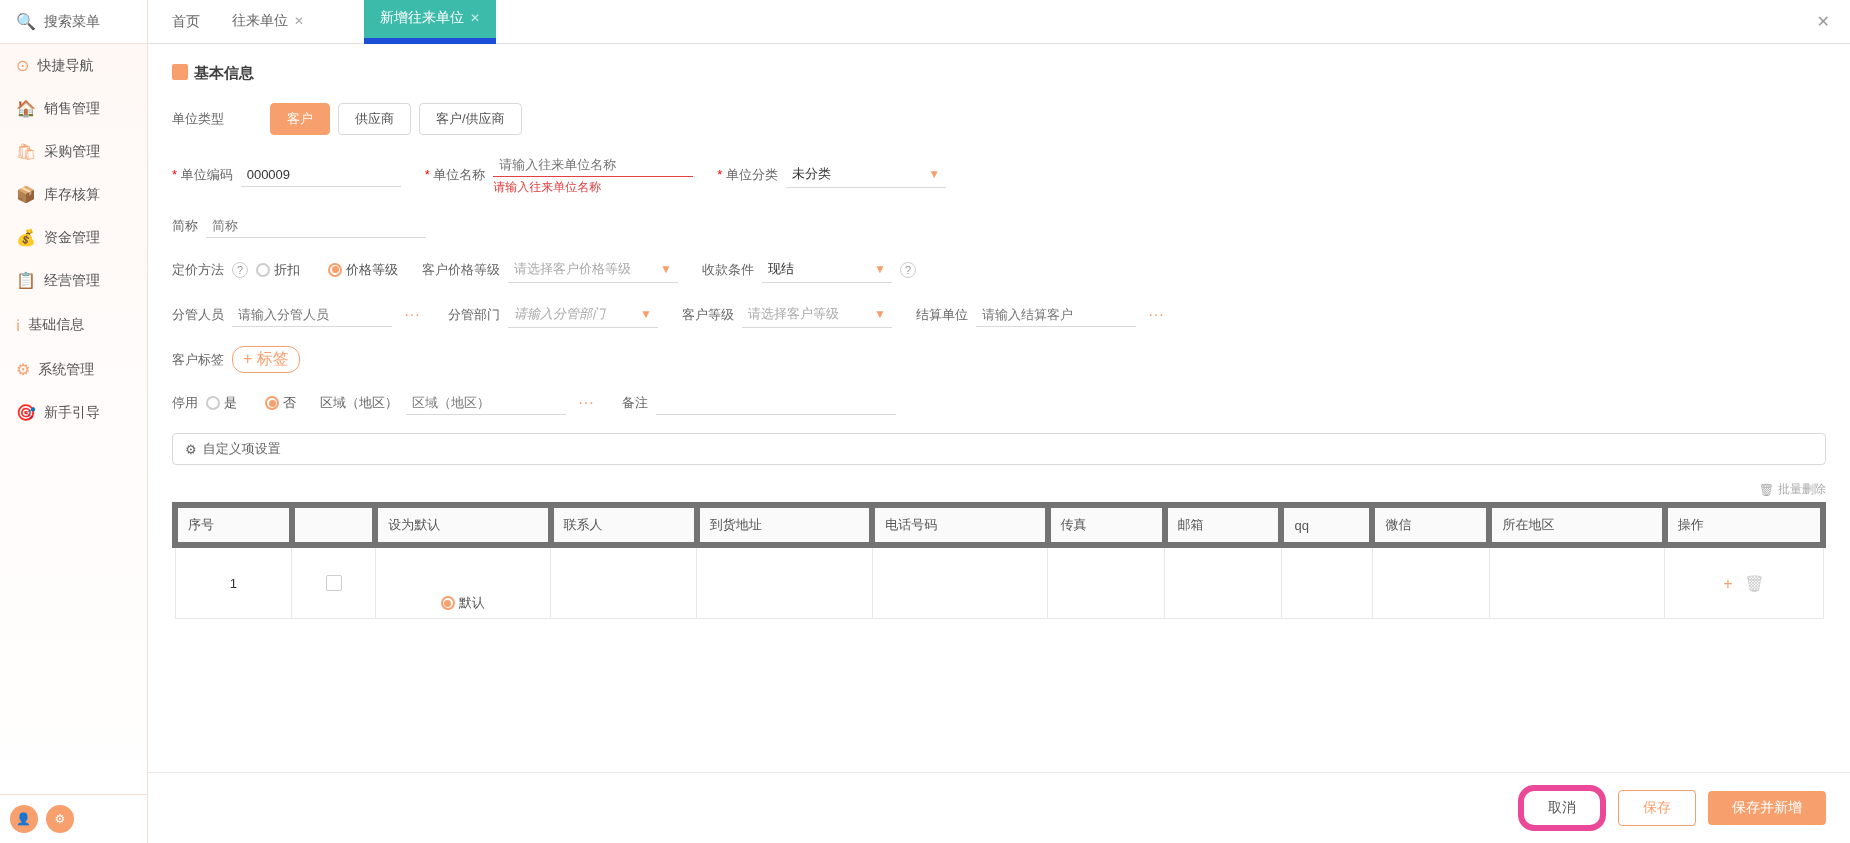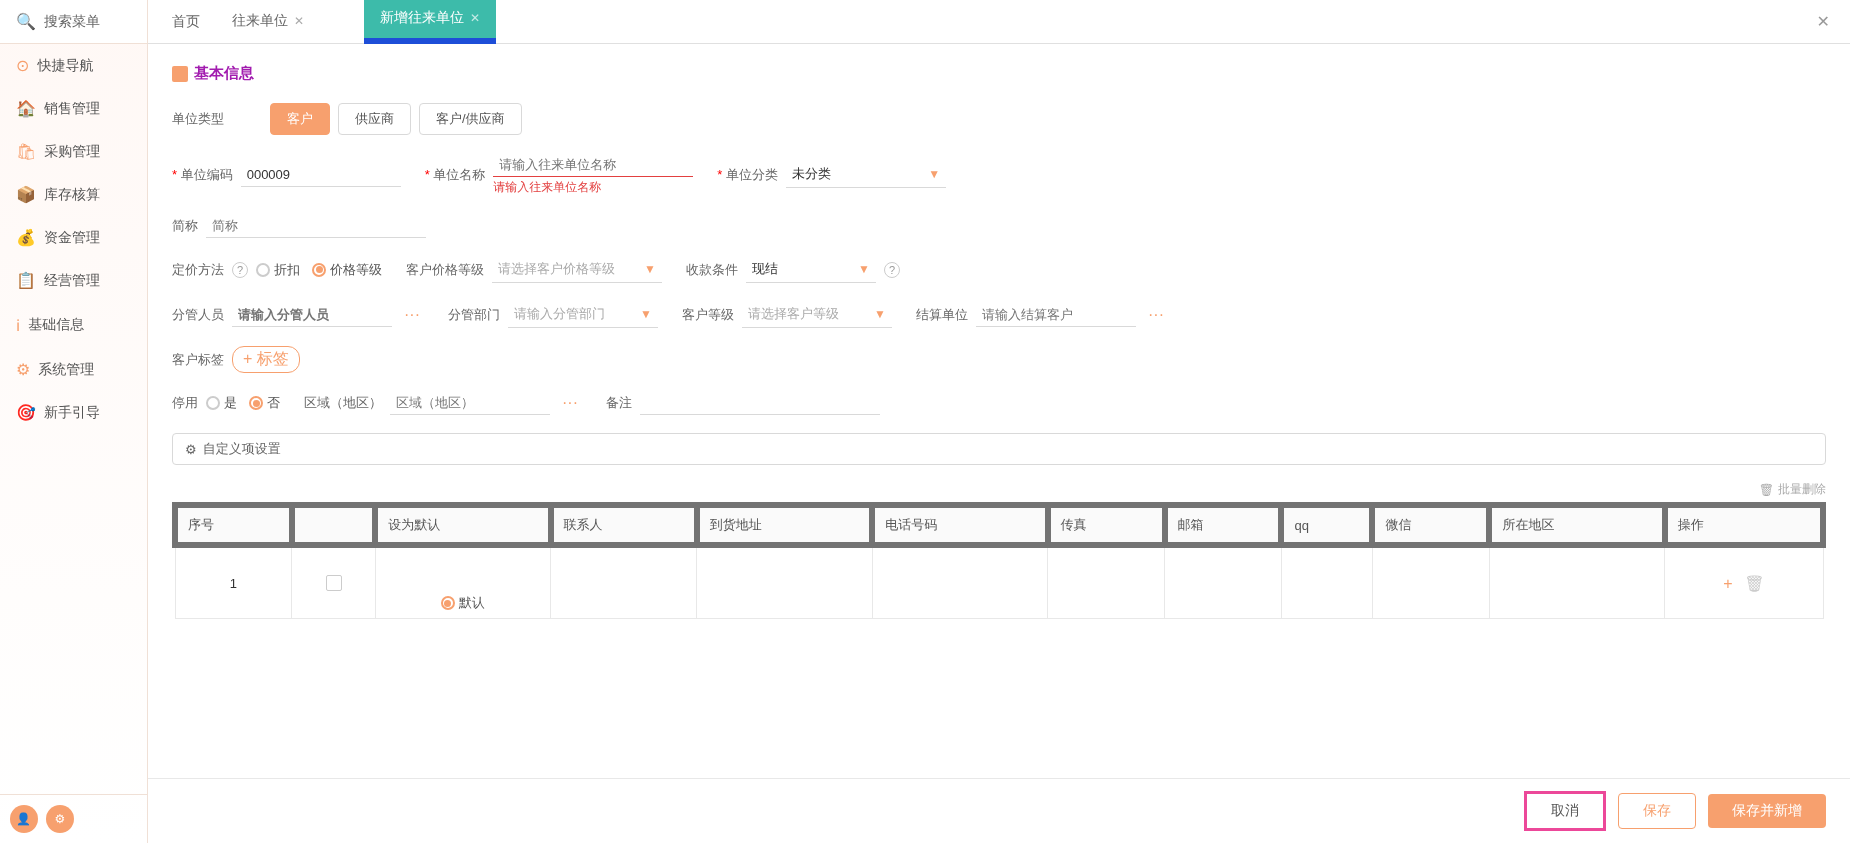--- a/index.html
+++ b/index.html
@@ -107,25 +107,25 @@
     
     .content {
       flex: 1;
       overflow-y: auto;
       background: #fff;
       padding: 20px 24px;
     }
 
     .section-title {
       display: flex;
-      align-items: center;
+      align-items: flex-start;
       gap: 6px;
       font-size: 15px;
       font-weight: 600;
-      color: #a21caf;
+      color: #404040;
       margin-bottom: 20px;
     }
     .section-icon {
       width: 16px; height: 16px;
       background: #f7a06e;
       border-radius: 2px;
       display: inline-block;
     }
 
     .form-row {
@@ -195,21 +195,21 @@
       background: #fff;
       color: #555;
     }
     .btn-type.active {
       background: #f7a06e;
       border-color: #f7a06e;
       color: #fff;
       margin-left: 38px;
     }
 
-    .radio-group { display: flex; align-items: flex-start; gap: 12px; }
+    .radio-group { display: flex; align-items: flex-start; gap: 28px; }
     .radio-item { display: flex; align-items: center; gap: 4px; cursor: pointer; font-size: 13px; color: #555; }
     .radio-circle {
       width: 14px; height: 14px;
       border-radius: 50%;
       border: 2px solid #ccc;
       display: flex; align-items: center; justify-content: center;
     }
     .radio-circle.checked { border-color: #f7a06e; }
     .radio-dot { width: 7px; height: 7px; border-radius: 50%; background: #f7a06e; }
 
@@ -305,22 +305,22 @@
       display: flex;
       justify-content: flex-end;
       align-items: center;
       gap: 12px;
       padding: 12px 24px;
       background: #fff;
       border-top: 1px solid #e8e8e8;
     }
     .btn-cancel {
       padding: 8px 24px;
-      border: 3px solid #ec4899;
-      border-radius: 0;
+      border: 6px solid #ec4899;
+      border-radius: 16px;
       font-size: 14px;
       cursor: pointer;
       background: #fff;
       color: #555;
     }
     .btn-save {
       padding: 8px 24px;
       border: 1px solid #f7a06e;
       border-radius: 4px;
       font-size: 14px;
@@ -487,26 +487,26 @@
           <span class="select-value">现结</span>
           <span class="chevron">▼</span>
         </div>
         <span class="help-icon">?</span>
       </div>
     </div>
 
     <div class="form-row">
       <div class="form-field">
         <span class="form-label">分管人员</span>
-        <input class="form-input" type="text" placeholder="请输入分管人员" style="width: 150px; font-weight: bold;">
+        <input class="form-input" type="text" placeholder="请输入分管人员" style="width: 150px;">
         <span class="dots-btn">···</span>
       </div>
       <div class="form-field">
         <span class="form-label">分管部门</span>
-        <div class="form-select" style="min-width:150px;">
+        <div class="form-select" style="min-width:150px;font-style:italic;">
           <span class="select-value" style="color:#aaa;">请输入分管部门</span>
           <span class="chevron">▼</span>
         </div>
       </div>
       <div class="form-field">
         <span class="form-label">客户等级</span>
         <div class="form-select" style="min-width:150px;">
           <span class="select-value" style="color:#aaa;">请选择客户等级</span>
           <span class="chevron">▼</span>
         </div>

